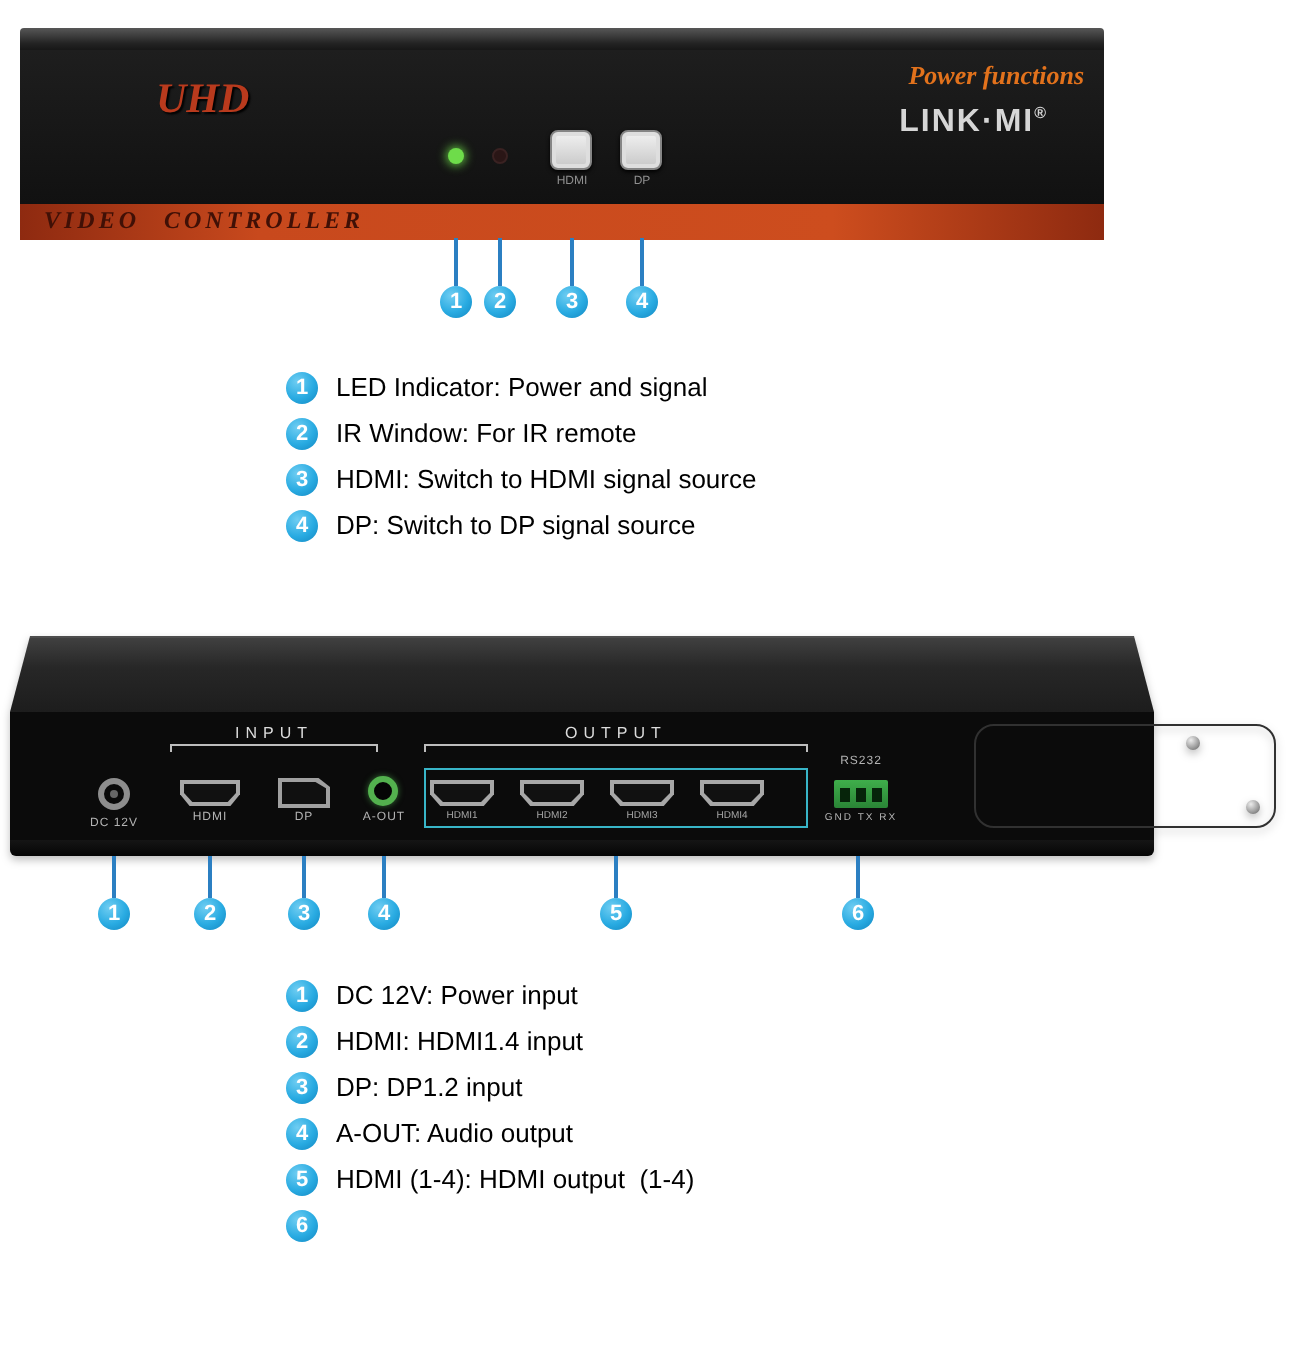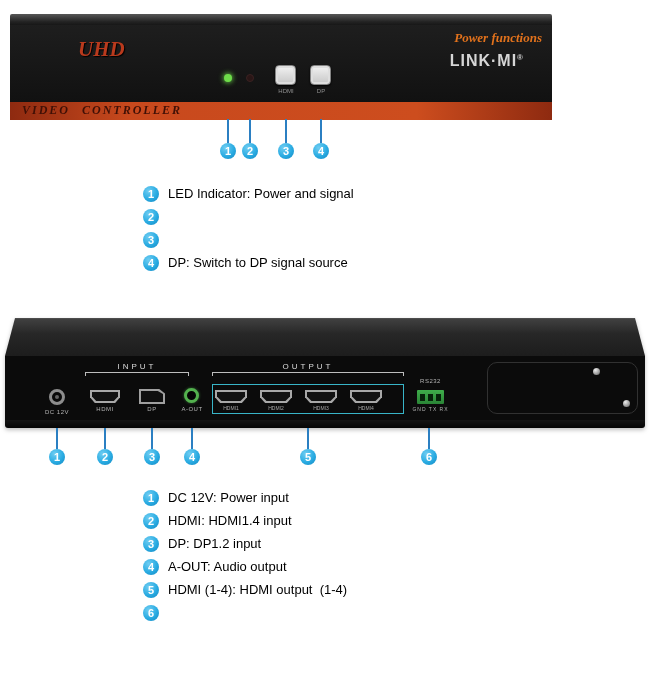--- a/index.html
+++ b/index.html
@@ -40,21 +40,21 @@
             background:radial-gradient(circle at 35% 30%, #6fcdf2, #29abe2 55%, #1286c0);
             color:#fff; font-size:11px; font-weight:bold; text-align:center; line-height:16px;
             flex:0 0 16px; }
   .cbadge { position:absolute; }
 
   
   .ann-row  { position:absolute; left:143px; display:flex; align-items:center; gap:9px; height:17px; }
   .ann-text { font-size:13px; color:#000; white-space:pre; }
 
   
-  .rear-device { position:absolute; left:5px; top:318px; width:640px; height:110px;
+  .rear-device { position:absolute; left:5px; top:318px; width:572px; height:110px;
                  filter:drop-shadow(0 2px 2px rgba(0,0,0,.25)); }
   .rd-top  { height:38px; background:linear-gradient(#404040, #272727 40%, #1d1d1d);
              clip-path:polygon(10px 0, calc(100% - 10px) 0, 100% 100%, 0 100%);
              border-top:1px solid #4d4d4d; }
   .rd-face { position:relative; height:64px; background:#0b0b0b; }
   .rd-bottom { height:8px; background:linear-gradient(#151515, #050505); border-radius:0 0 3px 3px; }
   .group-label { position:absolute; font-size:8px; letter-spacing:3px; color:#dcdcdc; text-align:center; }
   .bracket { position:absolute; height:4px; border-top:1px solid #bdbdbd;
              border-left:1px solid #bdbdbd; border-right:1px solid #bdbdbd; }
   .port-label { position:absolute; font-size:6px; color:#b3b3b3; text-align:center; letter-spacing:.5px; }
@@ -116,23 +116,25 @@
   <div class="badge cbadge" style="left:242px; top:143px">2</div>
   <div class="badge cbadge" style="left:278px; top:143px">3</div>
   <div class="badge cbadge" style="left:313px; top:143px">4</div>
 
   <div class="ann-row" style="top:185px">
     <span class="badge">1</span>
     <span class="ann-text">LED Indicator: Power and signal</span>
   </div>
   <div class="ann-row" style="top:208px">
     <span class="badge">2</span>
+    <span class="ann-text">IR Window: For IR remote</span>
   </div>
   <div class="ann-row" style="top:231px">
     <span class="badge">3</span>
+    <span class="ann-text">HDMI: Switch to HDMI signal source</span>
   </div>
   <div class="ann-row" style="top:254px">
     <span class="badge">4</span>
     <span class="ann-text">DP: Switch to DP signal source</span>
   </div>
 
   <div class="rear-device">
     <div class="rd-top"></div>
     <div class="rd-face">
 

